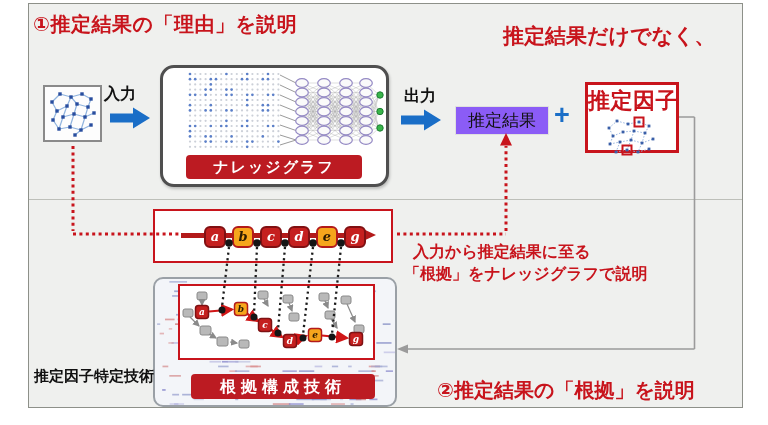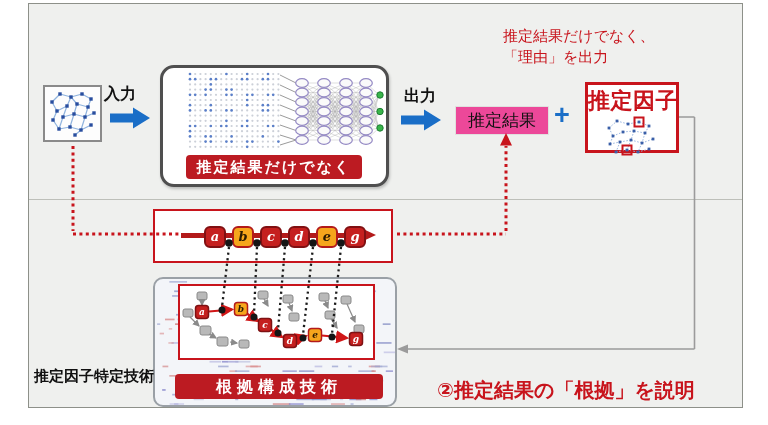--- a/index.html
+++ b/index.html
@@ -8,41 +8,41 @@
     --panel:#eff0ee;
   }
   *{margin:0;padding:0;box-sizing:border-box;}
   body{background:#fff;font-family:"Liberation Sans","DejaVu Sans",sans-serif;}
   .canvas{position:relative;width:768px;height:425px;background:#fff;overflow:hidden;}
   .panel{position:absolute;left:28px;top:3px;width:715px;height:405px;background:var(--panel);border:1px solid #8d9089;}
   .divider{position:absolute;left:29px;top:199px;width:713px;height:1px;background:#bdbfb9;}
 
   .title1{position:absolute;left:33px;top:11px;font-size:20px;font-weight:bold;color:var(--red);letter-spacing:.5px;white-space:nowrap;}
   .title2{position:absolute;left:437px;top:377px;font-size:20px;font-weight:bold;color:var(--red);white-space:nowrap;text-align:right;}
-  .note1{position:absolute;left:503px;top:25px;font-size:15px;font-weight:normal;color:var(--red);line-height:21px;white-space:nowrap;}
+  .note1{position:absolute;left:503px;top:25px;font-size:21px;font-weight:bold;color:var(--red);line-height:21px;white-space:nowrap;}
   .note2{position:absolute;left:404px;top:241px;font-size:16px;font-weight:bold;color:var(--red);line-height:22px;white-space:nowrap;}
   .note2 .ind{padding-left:9px;}
 
   .dt-label{position:absolute;left:198px;top:41px;width:165px;text-align:center;font-size:17px;font-weight:bold;color:#1b1b1b;white-space:nowrap;}
   .dt-label sup{font-size:9px;}
   .dt-box{position:absolute;left:160px;top:65px;width:229px;height:122px;background:#fff;border:3px solid #4f4f4f;border-radius:14px;box-shadow:1px 2px 3px rgba(0,0,0,.22);}
   .nn-svg{position:absolute;left:166px;top:69px;width:218px;height:84px;}
   .badge{position:absolute;background:var(--badge);color:#fff;font-weight:bold;text-align:center;border-radius:4px;white-space:nowrap;}
   .badge1{left:186px;top:155px;width:176px;height:24px;line-height:24px;font-size:15px;letter-spacing:2px;}
-  .badge2{left:175px;top:374px;width:208px;height:25px;line-height:25px;font-size:16px;letter-spacing:5px;}
+  .badge2{left:191px;top:374px;width:184px;height:25px;line-height:25px;font-size:16px;letter-spacing:5px;}
 
   .in-box{position:absolute;left:43px;top:85px;width:59px;height:57px;background:#fdfdfd;border:2px solid #8a8a8a;}
   .io-label{position:absolute;font-size:16px;font-weight:bold;color:#111;white-space:nowrap;}
   .lbl-in{left:104px;top:84px;}
   .lbl-out{left:404px;top:86px;}
   .barrow{position:absolute;width:40px;height:22px;}
   .arrow-in{left:110px;top:107px;}
   .arrow-out{left:401px;top:109px;}
 
-  .result-box{position:absolute;left:455px;top:106px;width:94px;height:29px;background:#ec4899;border:1px solid #e0e0de;color:#111;font-size:17px;text-align:center;line-height:27px;white-space:nowrap;}
+  .result-box{position:absolute;left:455px;top:106px;width:94px;height:29px;background:#8b5cf6;border:1px solid #e0e0de;color:#111;font-size:17px;text-align:center;line-height:27px;white-space:nowrap;}
   .plus{position:absolute;left:554px;top:100px;font-size:27px;font-weight:bold;color:var(--blue);}
   .factor-box{position:absolute;left:585px;top:82px;width:94px;height:71px;background:#fff;border:3px solid var(--red);text-align:center;}
   .factor-box .flabel{display:block;margin-top:1px;font-size:22px;font-weight:bold;color:var(--red);letter-spacing:.5px;white-space:nowrap;}
 
   .chain-box{position:absolute;left:153px;top:209px;width:240px;height:54px;background:#fff;border:2px solid var(--red);}
   .chain-bar{position:absolute;left:181px;top:233px;width:182px;height:5px;background:#b31a1a;}
   .chain-tip{position:absolute;left:361px;top:228px;width:0;height:0;border-left:15px solid #b31a1a;border-top:7.5px solid transparent;border-bottom:7.5px solid transparent;}
   .cnode{position:absolute;top:226px;width:22px;height:22px;border-radius:6px;text-align:center;font-family:"DejaVu Serif","Liberation Serif",serif;font-style:italic;font-weight:bold;font-size:13px;line-height:18px;}
   .cnode.c-red{background:var(--node-red);border:2px solid #801012;color:#fff;}
   .cnode.c-yellow{background:var(--node-yellow);border:2px solid #b31a1a;color:#2b1a00;}
@@ -64,23 +64,23 @@
   svg g.c-yellow text{fill:#2b1a00;}
   svg g.kgn text{font-family:"DejaVu Serif","Liberation Serif",serif;font-style:italic;font-weight:bold;font-size:9px;}
 </style>
 </head>
 <body>
 
 <div class="canvas">
   <div class="panel"></div>
   <div class="divider"></div>
 
+  <div class="title1">①推定結果の「理由」を説明</div>
   <div class="note1">
     <span>推定結果だけでなく、</span><br>
-    <span>「理由」を出力</span>
   </div>
 
   <div class="in-box">
     <svg id="in-graph" width="55" height="53" viewBox="0 0 55 53">
         <line x1="7" y1="15" x2="15" y2="7" stroke="#8fb3de" stroke-width="1.2"></line>
         <line x1="15" y1="7" x2="26" y2="10" stroke="#8fb3de" stroke-width="1.2"></line>
         <line x1="26" y1="10" x2="37" y2="7" stroke="#8fb3de" stroke-width="1.2"></line>
         <line x1="37" y1="7" x2="46" y2="12" stroke="#8fb3de" stroke-width="1.2"></line>
         <line x1="7" y1="15" x2="12" y2="24" stroke="#8fb3de" stroke-width="1.2"></line>
         <line x1="12" y1="24" x2="22" y2="19" stroke="#8fb3de" stroke-width="1.2"></line>
@@ -602,21 +602,21 @@
       <ellipse cx="200" cy="23.5" rx="6.3" ry="4.4" fill="#fafafa" stroke="#9489c4" stroke-width="1.2"></ellipse>
       <ellipse cx="200" cy="33" rx="6.3" ry="4.4" fill="#fafafa" stroke="#9489c4" stroke-width="1.2"></ellipse>
       <ellipse cx="200" cy="42.5" rx="6.3" ry="4.4" fill="#fafafa" stroke="#9489c4" stroke-width="1.2"></ellipse>
       <ellipse cx="200" cy="52" rx="6.3" ry="4.4" fill="#fafafa" stroke="#9489c4" stroke-width="1.2"></ellipse>
       <ellipse cx="200" cy="61.5" rx="6.3" ry="4.4" fill="#fafafa" stroke="#9489c4" stroke-width="1.2"></ellipse>
       <ellipse cx="200" cy="71" rx="6.3" ry="4.4" fill="#fafafa" stroke="#9489c4" stroke-width="1.2"></ellipse>
       <circle cx="214" cy="26" r="3.2" fill="#39b54a" stroke="#1e7e34" stroke-width="1"></circle>
       <circle cx="214" cy="42.5" r="3.2" fill="#39b54a" stroke="#1e7e34" stroke-width="1"></circle>
       <circle cx="214" cy="59" r="3.2" fill="#39b54a" stroke="#1e7e34" stroke-width="1"></circle>
     </svg>
-  <div class="badge badge1">推定結果だけでなく</div>
+  <div class="badge badge1">ナレッジグラフ</div>
 
   <div class="io-label lbl-out">出力</div>
   <svg class="barrow arrow-out" viewBox="0 0 40 22">
     <polygon points="0,6.5 23,6.5 23,0.5 40,11 23,21.5 23,15.5 0,15.5" fill="#1a6ec7"></polygon>
   </svg>
 
   <div class="result-box">推定結果</div>
   <div class="plus">+</div>
   <div class="factor-box">
     <span class="flabel">推定因子</span>
@@ -669,20 +669,24 @@
   <div class="chain-box"></div>
   <div class="chain-bar"></div>
   <div class="chain-tip"></div>
   <span class="cnode c-red" style="left:204px">a</span>
   <span class="cnode c-yellow" style="left:232px">b</span>
   <span class="cnode c-red" style="left:260px">c</span>
   <span class="cnode c-red" style="left:288px">d</span>
   <span class="cnode c-yellow" style="left:316px">e</span>
   <span class="cnode c-red" style="left:344px">g</span>
 
+  <div class="note2">
+    <span class="ind">入力から推定結果に至る</span><br>
+    <span>「根拠」をナレッジグラフで説明</span>
+  </div>
 
   <div class="kg-box">
     <svg class="kg-texture" id="kg-texture" viewBox="0 0 240 126">
         <rect x="14.37431575730443" y="2" width="17.65361449168995" height="1.7" fill="#9aa3d0" opacity="0.6585781074129045"></rect>
         <rect x="108.16597074456513" y="49" width="6.59887778875418" height="1.7" fill="#c96a6a" opacity="0.7419288359582424"></rect>
         <rect x="36.18002043478191" y="30.200000000000003" width="14.461348298471421" height="1.7" fill="#c96a6a" opacity="0.5288549040444195"></rect>
         <rect x="68.03338239714503" y="44.300000000000004" width="11.02109288284555" height="1.7" fill="#7c86c0" opacity="0.8411784417927266"></rect>
         <rect x="203.644866168499" y="30.200000000000003" width="5.861875640228391" height="1.7" fill="#a8aed6" opacity="0.5118576120585203"></rect>
         <rect x="127.11313212290406" y="34.9" width="14.42810542602092" height="1.7" fill="#8b93c9" opacity="0.8151762831956149"></rect>
         <rect x="144.21696146577597" y="67.8" width="13.201363615924492" height="1.7" fill="#8888cc" opacity="0.6997522576712072"></rect>

